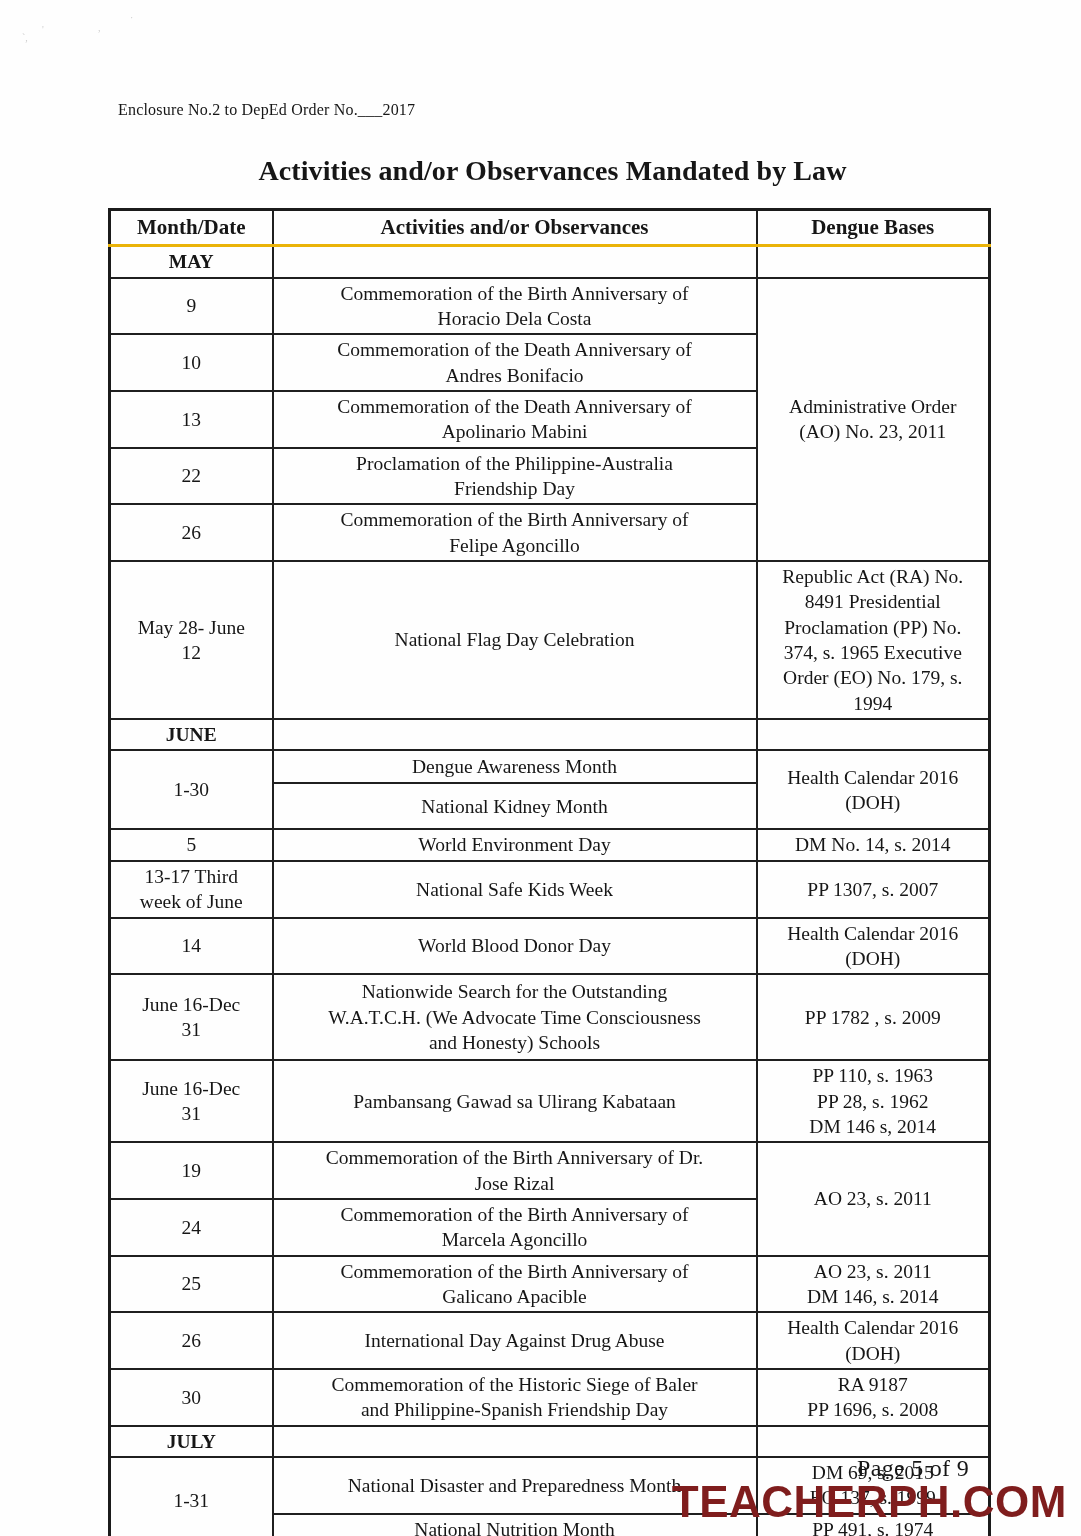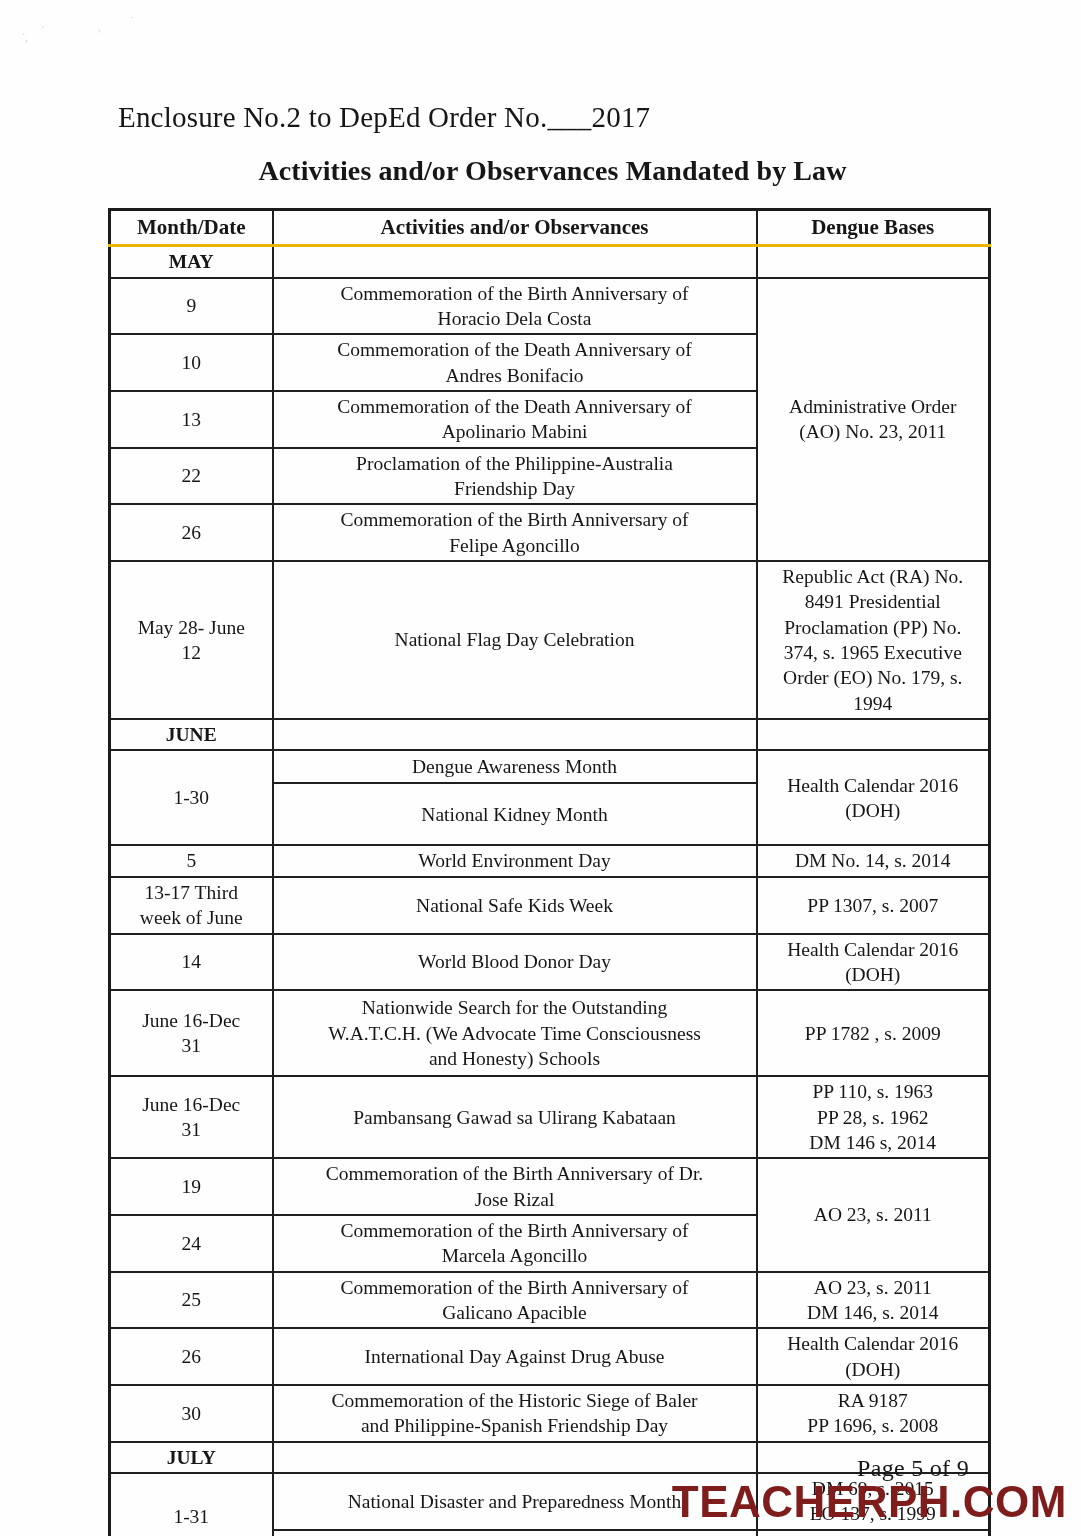--- a/index.html
+++ b/index.html
@@ -9,21 +9,21 @@
     background:#fefefe;
     font-family:"Liberation Serif",serif;
     color:#161616;
     overflow:hidden;
   }
   
   .speck{position:absolute;color:#9a9a9a;opacity:.5;font-size:10px;pointer-events:none;}
 
   .enclosure-line{
     position:absolute;left:118px;top:101px;
-    font-size:29px;letter-spacing:.2px;text-align:right;
+    font-size:16px;letter-spacing:.2px;text-align:right;
   }
   .doc-title{
     position:absolute;left:0;top:155px;width:100%;
     text-align:center;font-weight:bold;font-size:28px;letter-spacing:.1px;padding-left:12px;
   }
 
   table.obs{
     position:absolute;left:108px;top:208px;width:880px;
     border-collapse:collapse;table-layout:fixed;
     border:3px solid #1b1b1b;
@@ -134,21 +134,21 @@
       <td></td>
       <td></td>
     </tr>
 
     <tr style="height:33px;">
       <td rowspan="2">1-30</td>
       <td>Dengue Awareness Month</td>
       <td rowspan="2">Health Calendar 2016
 (DOH)</td>
     </tr>
-    <tr style="height:62px;">
+    <tr style="height:46px;">
       <td>National Kidney Month</td>
     </tr>
 
     <tr style="height:27px;">
       <td>5</td>
       <td>World Environment Day</td>
       <td>DM No. 14, s. 2014</td>
     </tr>
 
     <tr style="height:54px;">

